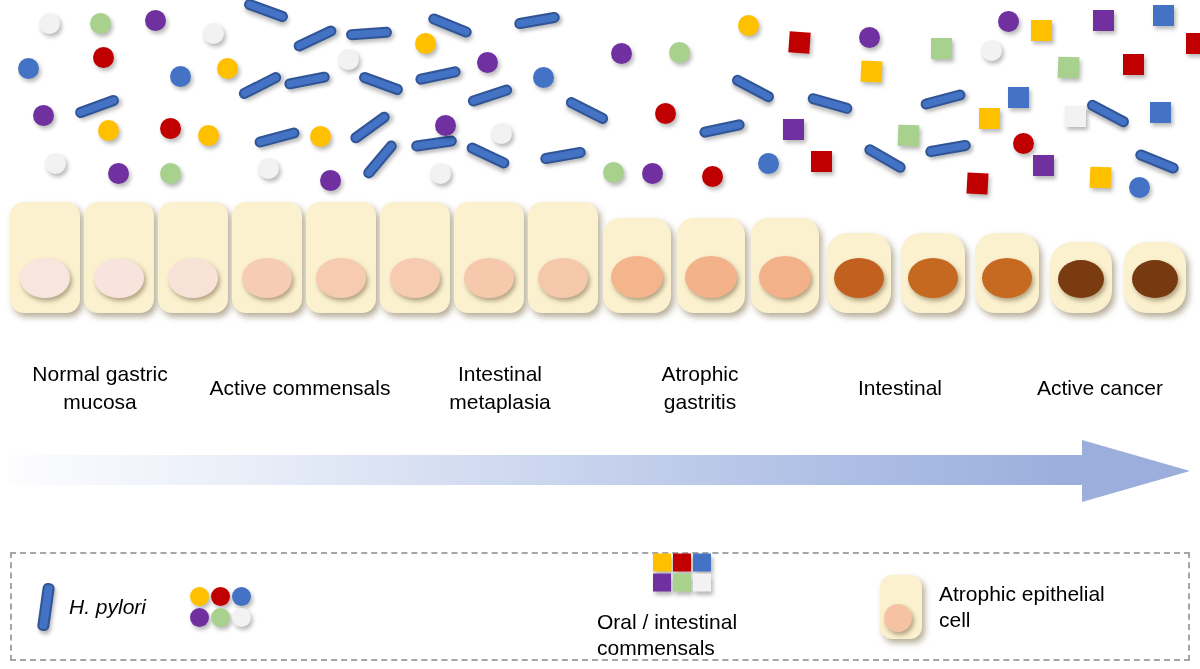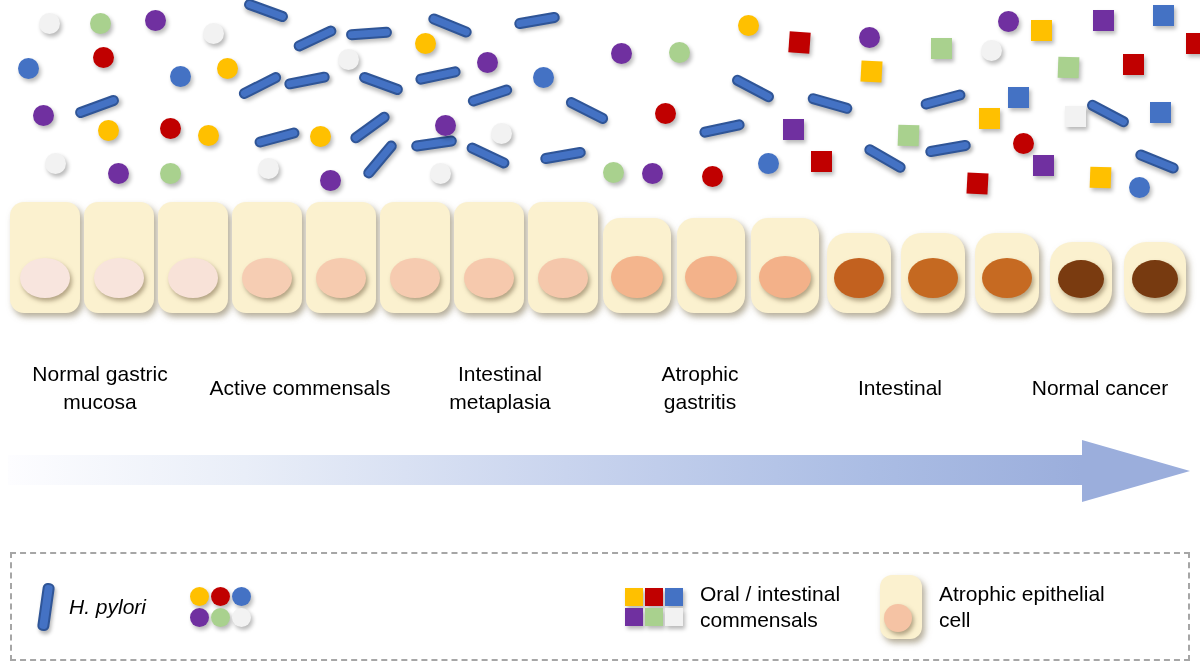--- a/index.html
+++ b/index.html
@@ -63,21 +63,21 @@
   .legend-cell{
     position:relative;width:42px;height:64px;border-radius:12px;background:var(--cellbody);
     box-shadow:3px 4px 6px rgba(120,105,70,0.55);
   }
   .legend-cell .lnuc{
     position:absolute;left:4px;bottom:7px;width:28px;height:28px;border-radius:50%;
     box-shadow:2px 3px 4px rgba(110,90,60,0.5);
   }
   #li-0{left:28px;}
   #li-1{left:178px;}
-  #li-2{left:613px;}
+  #li-2{left:585px;flex-direction:column;}
   #li-3{left:868px;}
   #li-1 .ltext{width:228px;}
   #li-2 .ltext{width:170px;}
   #li-3 .ltext{width:185px;}
   i{font-style:italic;}
 </style>
 </head>
 <body>
 
 <div id="canvas" style="--rodf: #4472C4; --rodb: #2F5597; --cellbody: #FBF1CF; --arrowend: #9BAEDC; --legb: #A6A6A6;">
@@ -261,21 +261,21 @@
         <span>metaplasia</span>
       </div>
       <div class="stage">
         <span>Atrophic</span>
         <span>gastritis</span>
       </div>
       <div class="stage">
         <span>Intestinal</span>
       </div>
       <div class="stage">
-        <span>Normal cancer</span>
+        <span>Active cancer</span>
       </div>
     </div>
   <div id="arrow">
     <div id="arrow-shaft"></div>
     <div id="arrow-head"></div>
   </div>
   <div id="legend">
       <div class="legend-item" id="li-0">
         <div class="legend-rod"></div>
         <div class="ltext"><i>H. pylori</i></div>

